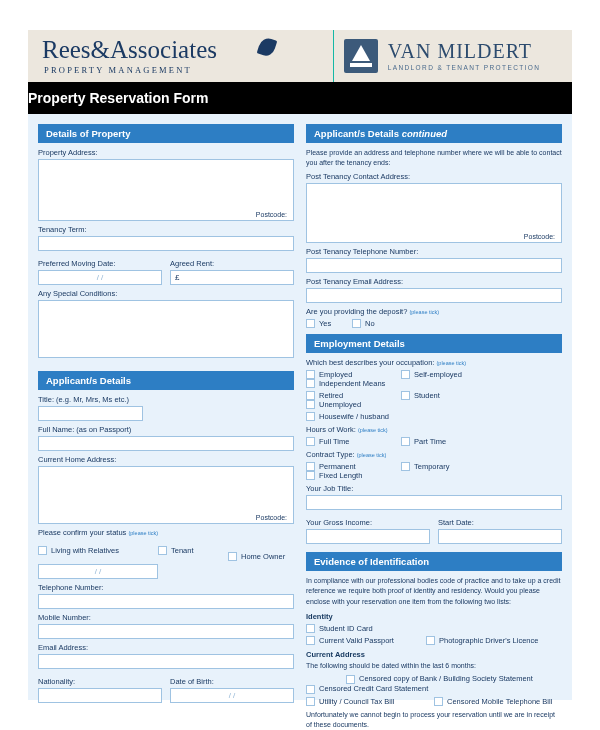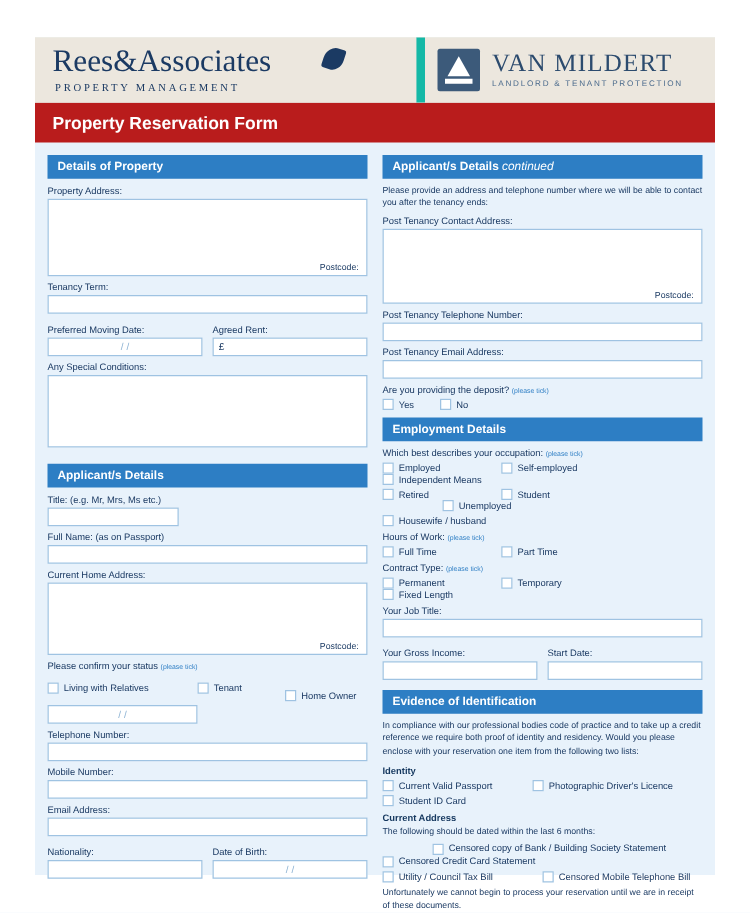--- a/index.html
+++ b/index.html
@@ -72,21 +72,21 @@
     background: #1b3a63;
     border-radius: 60% 10% 55% 10%;
     transform: rotate(18deg);
   }
   .brand-right {
     flex: 1;
     background: #ece7de;
     display: flex;
     align-items: center;
     padding-left: 10px;
-    border-left: 7px solid #14b8a6;
+    border-left: 1px solid #14b8a6;
     box-sizing: border-box;
   }
   .vm-logo {
     width: 34px;
     height: 34px;
     background: #3c5a7a;
     border-radius: 2px;
     margin-right: 10px;
     position: relative;
     flex: none;
@@ -116,24 +116,23 @@
   }
   .vm-text .vm-sub {
     font-size: 6.5px;
     color: #4a6a8c;
     letter-spacing: 1.4px;
     margin-top: 3px;
   }
 
   .title-bar {
     height: 32px;
-    background: #b91c1c;
+    background: #000000;
     display: flex;
     align-items: center;
-    padding-left: 14px;
     box-sizing: border-box;
   }
   .title-bar .t {
     color: #ffffff;
     font-size: 14px;
     font-weight: bold;
   }
 
   
   .cols {
@@ -147,21 +146,21 @@
   .sec-head {
     background: #2d7ec4;
     color: #ffffff;
     font-size: 9.5px;
     font-weight: bold;
     padding: 4px 8px;
     box-sizing: border-box;
     margin-bottom: 5px;
   }
   .sec-head .cont {
-    font-weight: normal;
+    font-weight: bold;
     font-style: italic;
   }
 
   .lbl {
     font-size: 7.5px;
     color: #1b3a63;
     margin: 4px 0 2px 0;
     display: block;
   }
   .lbl .tick {
@@ -431,21 +430,21 @@
         </div>
         <div class="cbrow">
           <div class="cbcell w2">
             <span class="cb"></span>
             <span class="cbl">Retired</span>
           </div>
           <div class="cbcell w2">
             <span class="cb"></span>
             <span class="cbl">Student</span>
           </div>
-          <div class="cbcell" style="min-width:70px;margin-left:48px;">
+          <div class="cbcell" style="min-width:70px;">
             <span class="cb"></span>
             <span class="cbl">Unemployed</span>
           </div>
         </div>
         <div class="cbrow">
           <div class="cbcell full">
             <span class="cb"></span>
             <span class="cbl">Housewife / husband</span>
           </div>
         </div>
@@ -499,33 +498,33 @@
         </div>
 
         <div class="sec-head" style="margin-top:8px;">
           <span>Evidence of Identification</span>
         </div>
 
         <div class="note">In compliance with our professional bodies code of practice and to take up a credit reference we require both proof of identity and residency. Would you please enclose with your reservation one item from the following two lists:</div>
 
         <div class="sub-head">Identity</div>
         <div class="cbrow">
+          <div class="cbcell full">
+            <span class="cb"></span>
+            <span class="cbl">Student ID Card</span>
+          </div>
+        </div>
+        <div class="cbrow">
           <div class="cbcell wide">
             <span class="cb"></span>
             <span class="cbl">Current Valid Passport</span>
           </div>
           <div class="cbcell" style="min-width:130px;">
             <span class="cb"></span>
             <span class="cbl">Photographic Driver's Licence</span>
-          </div>
-        </div>
-        <div class="cbrow">
-          <div class="cbcell full">
-            <span class="cb"></span>
-            <span class="cbl">Student ID Card</span>
           </div>
         </div>
 
         <div class="sub-head">Current Address</div>
         <div class="note" style="margin:1px 0 3px 0;">The following should be dated within the last 6 months:</div>
 
         <div class="cbrow">
           <div class="cbcell" style="min-width:128px; align-items:flex-start;padding-left:40px;">
             <span class="cb" style="margin-top:1px;"></span>
             <span class="cbl two-line">Censored copy of Bank / Building Society Statement</span>

